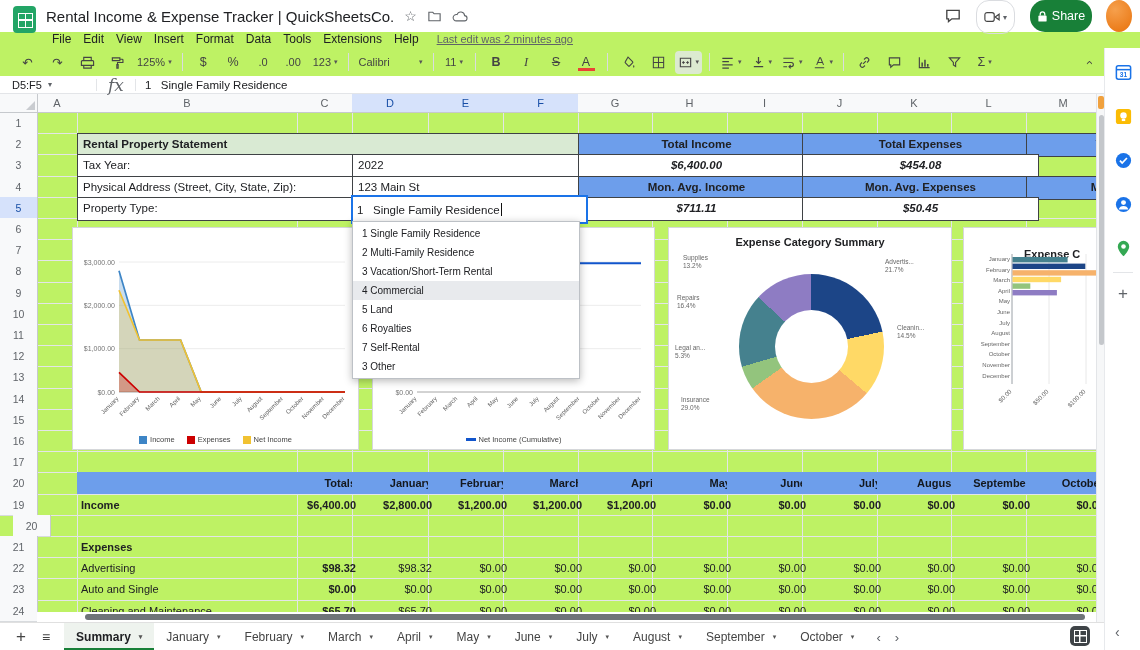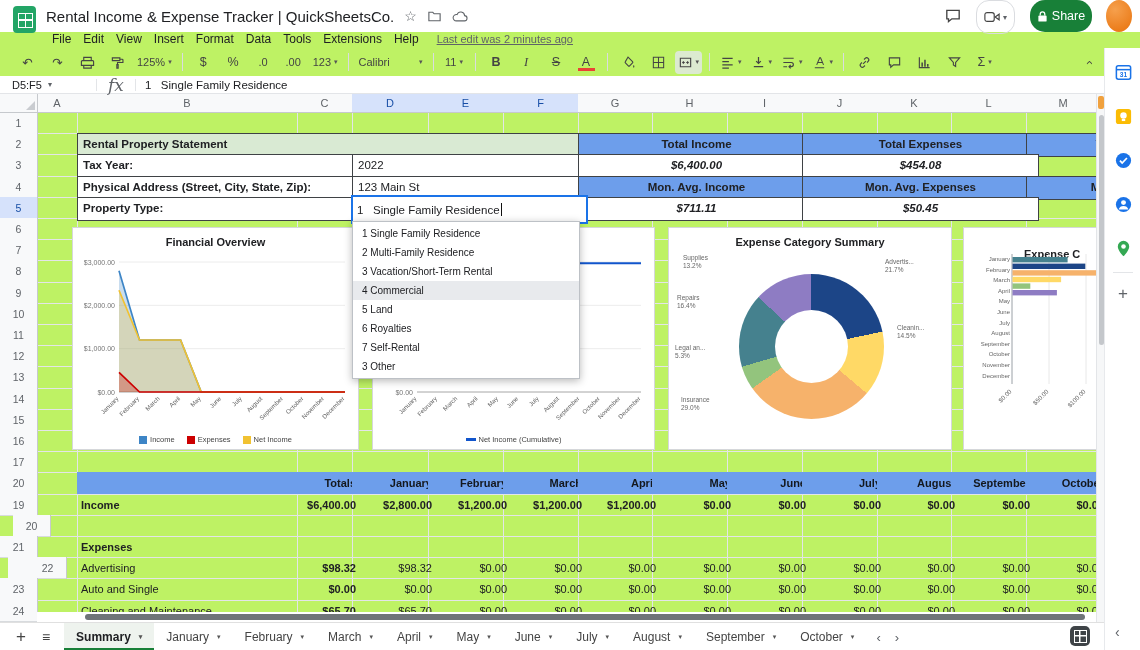--- a/index.html
+++ b/index.html
@@ -60,21 +60,21 @@
   .chead.sel{background:#d6e2fb;color:#174ea6}
   .rhead{position:absolute;left:0;background:#f8f9fa;border-right:1px solid #c6c9cd;border-bottom:1px solid #d8dbde;
          font-size:10.5px;color:#5f6368;display:flex;align-items:center;justify-content:center;z-index:1}
   .rhead.sel{background:#d6e2fb;color:#174ea6}
   #corner{position:absolute;left:0;top:93px;width:37px;height:19px;background:#f8f9fa;
           border-right:1px solid #c6c9cd;border-bottom:1px solid #c6c9cd;z-index:2}
   #corner::after{content:"";position:absolute;right:2px;bottom:2px;border-left:9px solid transparent;border-bottom:9px solid #c9ccd0}
   
   .sc{position:absolute;font-size:11.5px;line-height:20px;border:1px solid #3f4245;background:#fff;
       padding:0 5px;overflow:hidden;white-space:nowrap;z-index:2}
-  .sc.lbl{font-weight:700}
+  .sc.lbl{font-weight:400}
   .sc.green{background:#d9ead3;font-weight:700}
   .sc.blue{background:#6d9eeb;font-weight:700;text-align:center}
   .sc.val{font-style:italic;font-weight:700;text-align:center}
   #selcell{position:absolute;left:351px;top:195px;width:229px;height:25px;background:#fff;border:2px solid #1a73e8;
            display:flex;align-items:center;padding-left:4px;font-size:11.5px;z-index:4;white-space:pre}
   .caret-line{width:1px;height:13px;background:#111;margin-left:1px}
   
   #dropdown{position:absolute;left:352px;top:221px;width:226px;background:#fff;border:1px solid #bdc1c6;
             box-shadow:0 2px 8px rgba(0,0,0,.28);z-index:6;padding:2px 0}
   .opt{height:19px;line-height:19px;font-size:10px;padding-left:9px;color:#202124;white-space:nowrap}
@@ -403,21 +403,21 @@
         <div class="rhead" style="left: 0px; top: 345px; width: 37px; height: 21px;">12</div>
         <div class="rhead" style="left: 0px; top: 366px; width: 37px; height: 22px;">13</div>
         <div class="rhead" style="left: 0px; top: 388px; width: 37px; height: 21px;">14</div>
         <div class="rhead" style="left: 0px; top: 409px; width: 37px; height: 21px;">15</div>
         <div class="rhead" style="left: 0px; top: 430px; width: 37px; height: 21px;">16</div>
         <div class="rhead" style="left: 0px; top: 451px; width: 37px; height: 21px;">17</div>
         <div class="rhead" style="left: 0px; top: 472px; width: 37px; height: 22px;">20</div>
         <div class="rhead" style="left: 0px; top: 494px; width: 37px; height: 21px;">19</div>
         <div class="rhead" style="left: 0px; top: 515px; width: 37px; height: 21px; margin-left: 13px;">20</div>
         <div class="rhead" style="left: 0px; top: 536px; width: 37px; height: 21px;">21</div>
-        <div class="rhead" style="left: 8px; top: 557px; width: 37px; height: 21px; padding-left: 21px;">22</div>
+        <div class="rhead" style="left: 0px; top: 557px; width: 37px; height: 21px;">22</div>
         <div class="rhead" style="left: 0px; top: 578px; width: 37px; height: 22px;">23</div>
         <div class="rhead" style="left: 0px; top: 600px; width: 37px; height: 21px;">24</div>
       </div>
 
     <div id="cells">
       <div class="sc green lbl" style="left:77px;top:133px;width:502px;height:22px">Rental Property Statement</div>
       <div class="sc lbl" style="left:77px;top:154px;width:276px;height:23px">Tax Year:</div>
       <div class="sc" style="left:352px;top:154px;width:227px;height:23px">2022</div>
       <div class="sc lbl" style="left:77px;top:176px;width:276px;height:22px">Physical Address (Street, City, State, Zip):</div>
       <div class="sc" style="left:352px;top:176px;width:227px;height:22px">123 Main St</div>
@@ -432,21 +432,20 @@
       <div class="sc blue" style="left:1026px;top:176px;width:134px;height:22px">Mo</div>
       <div class="sc val" style="left:578px;top:197px;width:225px;height:22px">$711.11</div>
       <div class="sc val" style="left:802px;top:197px;width:225px;height:22px">$50.45</div>
     </div>
 
     <div id="selcell">
       <span>1   Single Family Residence</span><span class="caret-line"></span>
     </div>
 
     <div class="chartbox" id="chart1" style="left:72px;width:285px">
-        <div class="ctitle">Financial Overview</div>
         <div class="csvg"><svg width="283" height="219" font-family="Liberation Sans,sans-serif">
             <line x1="46" y1="164" x2="272" y2="164" stroke="#ececec"></line>
             <text x="42" y="166.5" font-size="7" fill="#757575" text-anchor="end">$0.00</text>
             <line x1="46" y1="120.66666666666666" x2="272" y2="120.66666666666666" stroke="#ececec"></line>
             <text x="42" y="123.16666666666666" font-size="7" fill="#757575" text-anchor="end">$1,000.00</text>
             <line x1="46" y1="77.33333333333333" x2="272" y2="77.33333333333333" stroke="#ececec"></line>
             <text x="42" y="79.83333333333333" font-size="7" fill="#757575" text-anchor="end">$2,000.00</text>
             <line x1="46" y1="34" x2="272" y2="34" stroke="#ececec"></line>
             <text x="42" y="36.5" font-size="7" fill="#757575" text-anchor="end">$3,000.00</text>
             <line x1="46" y1="164" x2="272" y2="164" stroke="#b0b0b0"></line>

